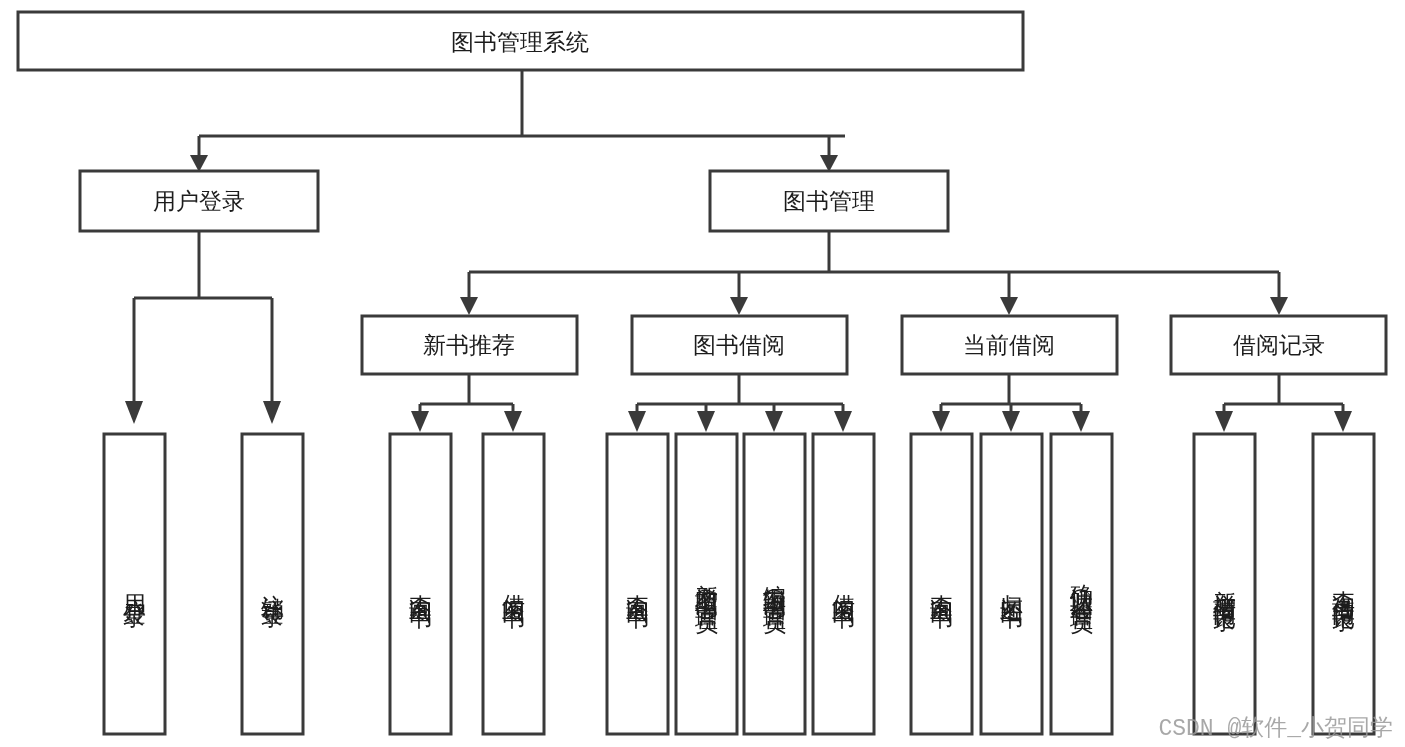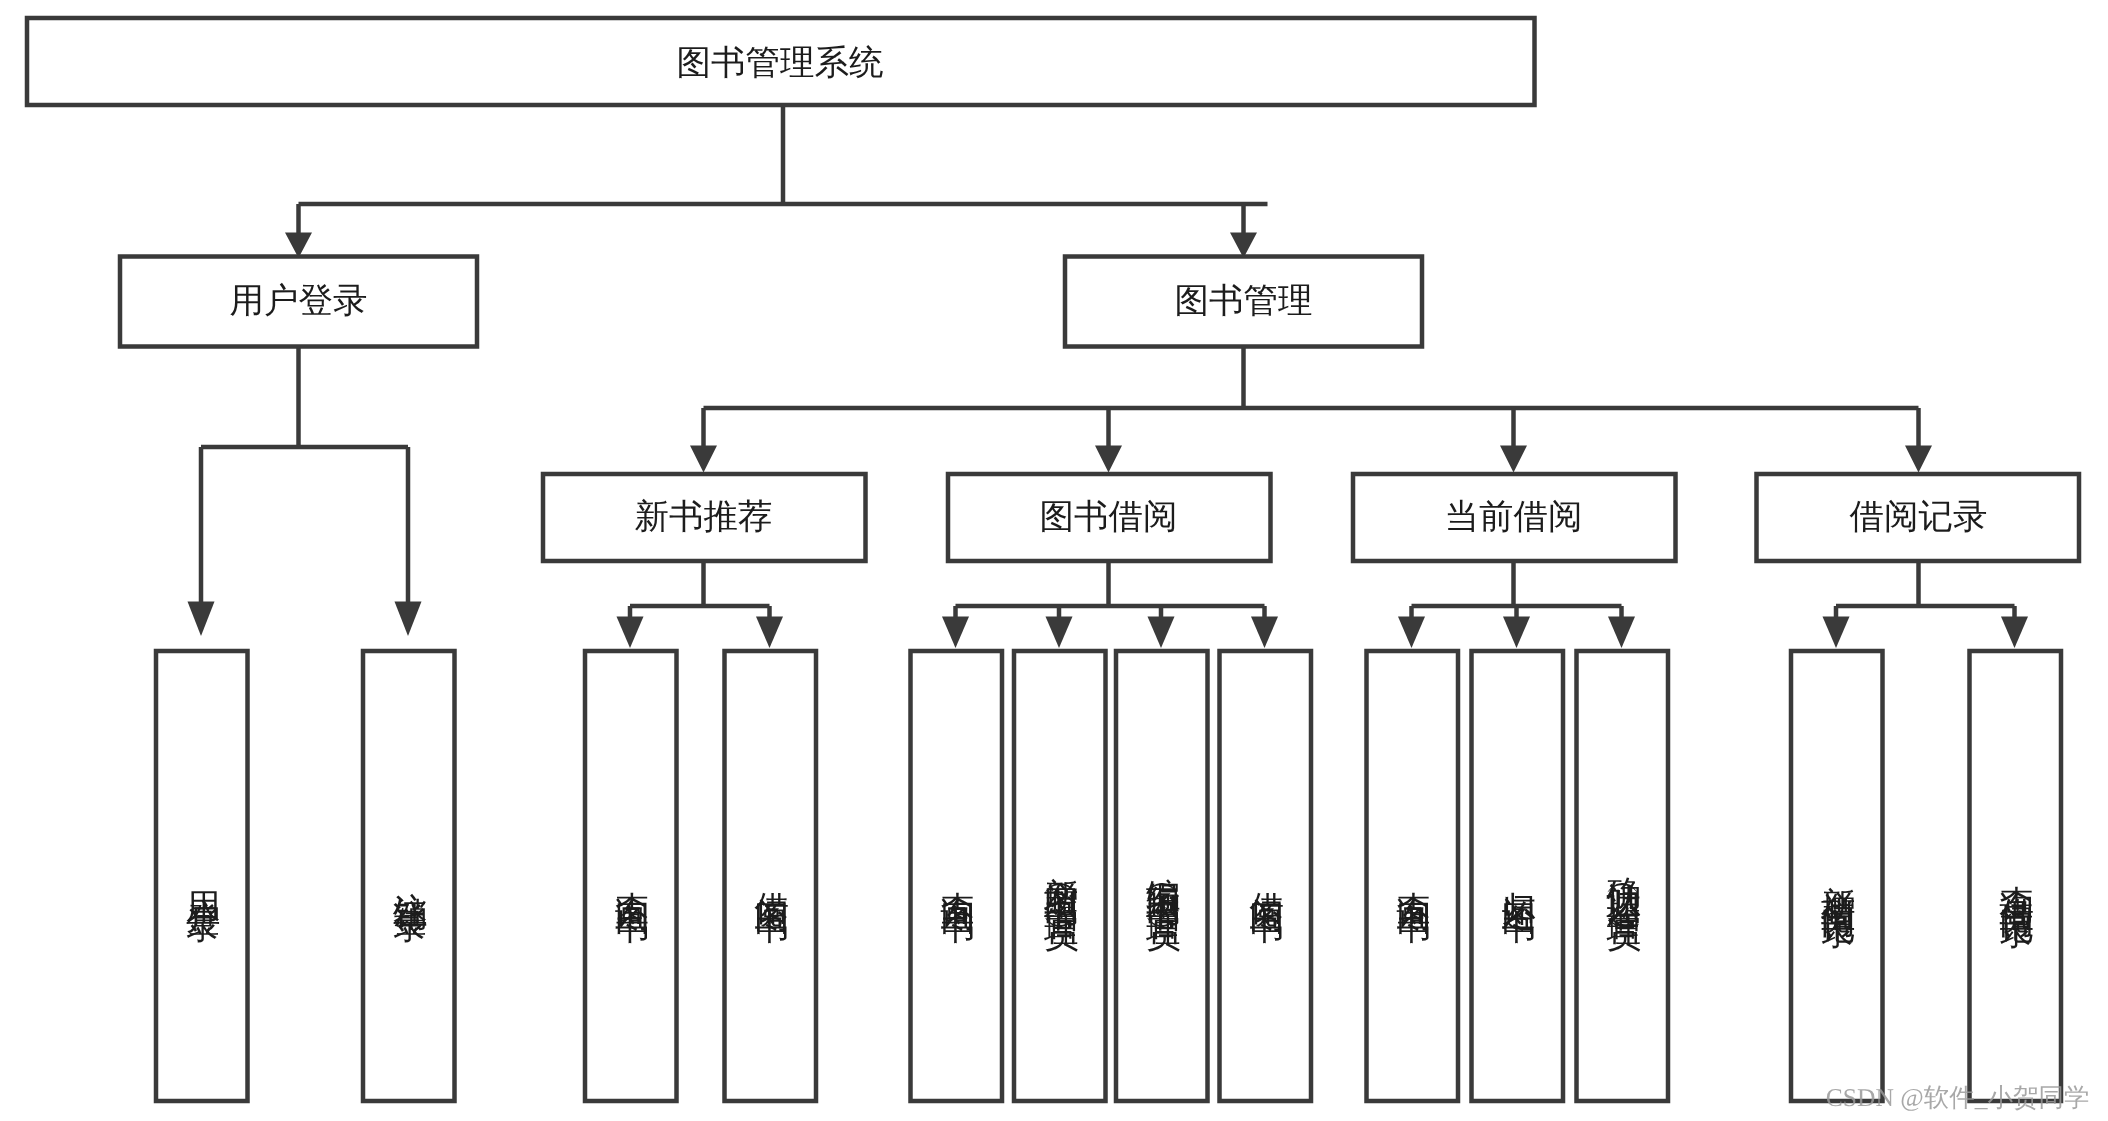--- a/index.html
+++ b/index.html
@@ -67,22 +67,22 @@
     font-size: 23px;
     line-height: 1;
     color: #1c1c1c;
     letter-spacing: 4px;
     white-space: nowrap;
   }
   .watermark {
     position: absolute;
     right: 12px;
     bottom: 4px;
-    font-family: Liberation Serif, serif;
-    font-size: 17px;
+    font-family: Liberation Mono, monospace;
+    font-size: 23px;
     color: #9a9a9a;
     opacity: 0.85;
     white-space: nowrap;
     pointer-events: none;
   }
 </style>
 </head>
 <body>
 
 <div id="diagram-root">

